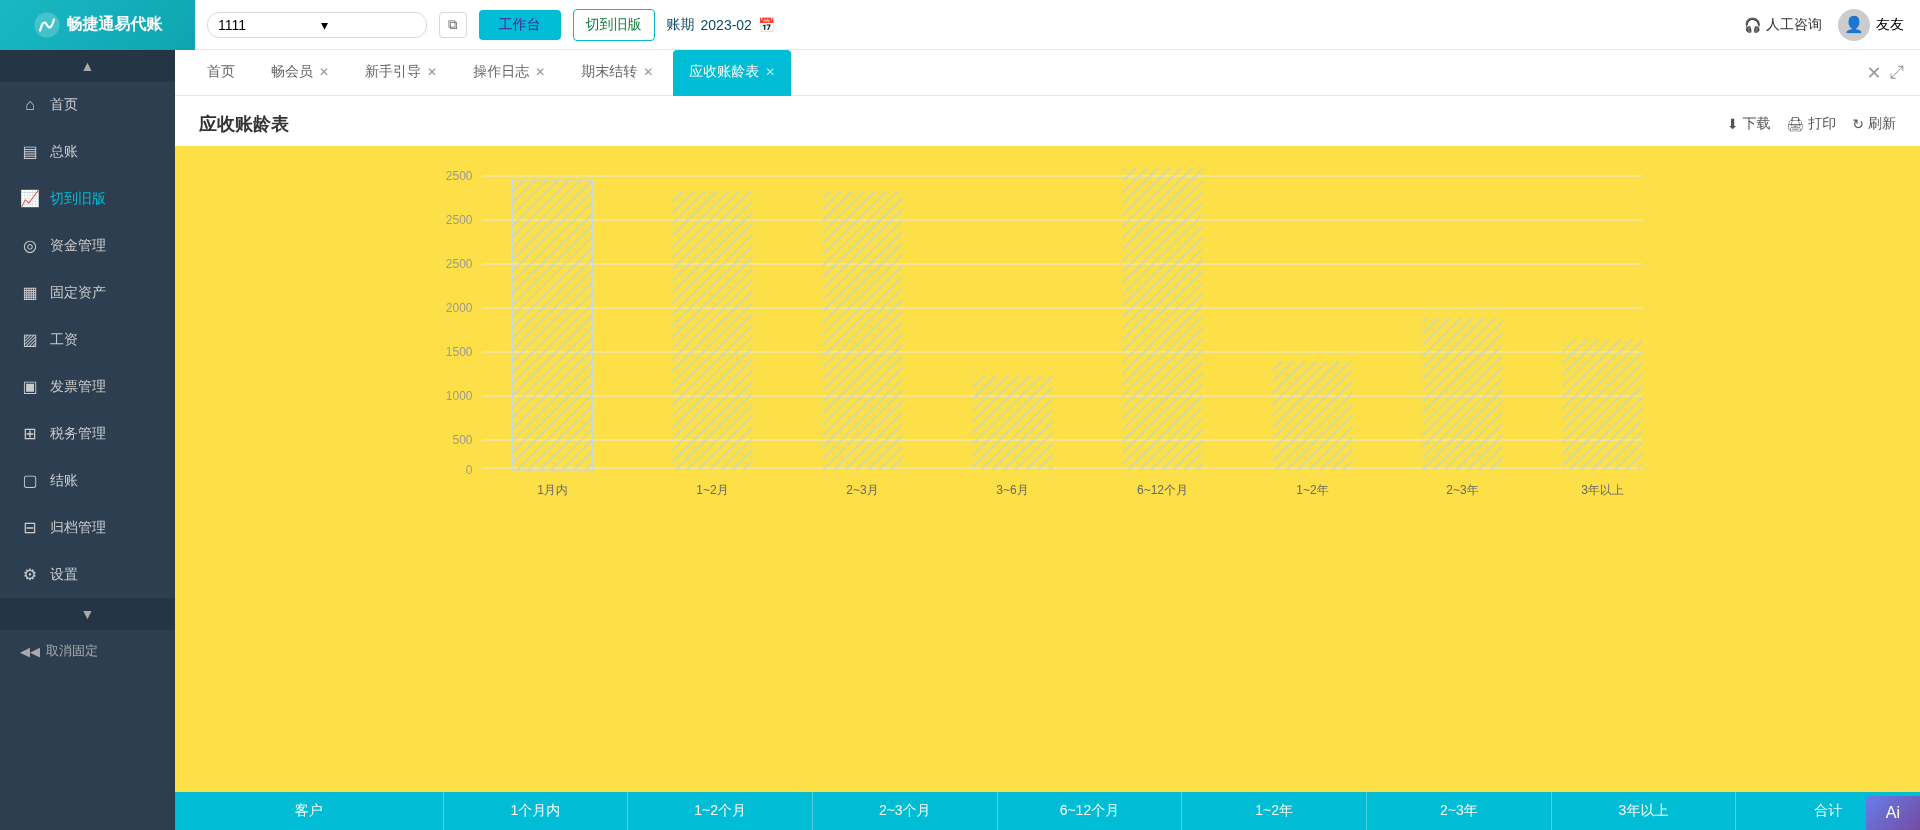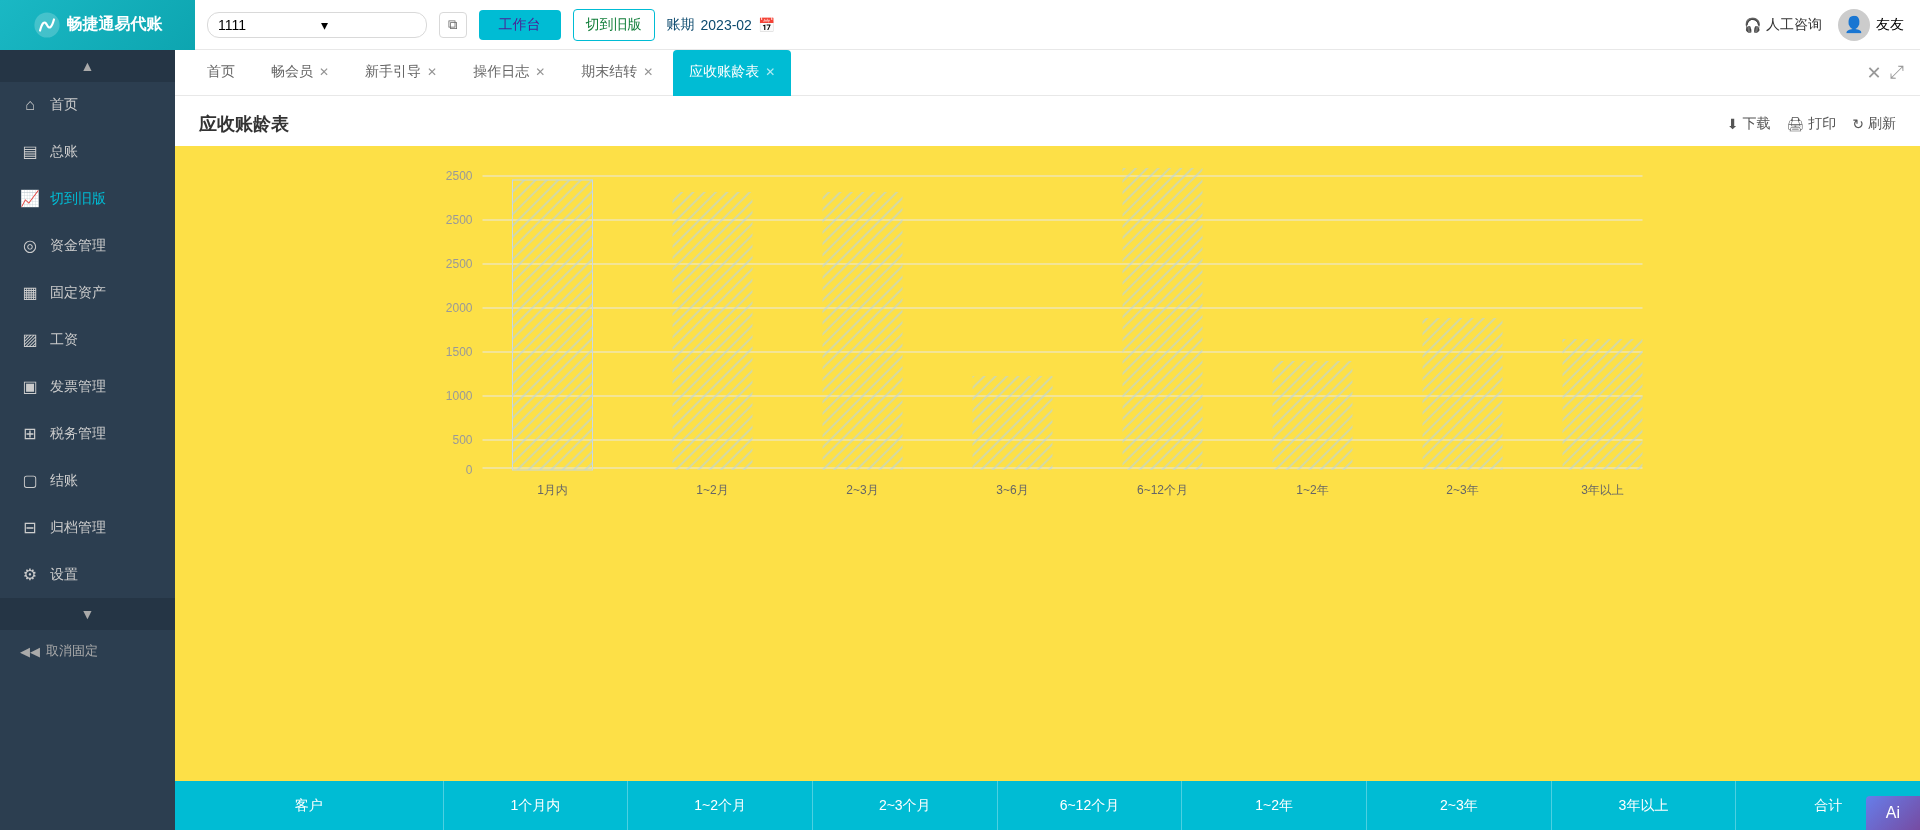--- a/index.html
+++ b/index.html
@@ -100,21 +100,21 @@
     }
 
     
     .chart-container {
       background: #fde047; flex: 1; overflow: hidden; position: relative;
       padding: 10px 7px 0;
     }
 
     
     .table-header {
-      background: #00bcd4; color: #fff; display: flex; height: 49px; flex-shrink: 0;
+      background: #00bcd4; color: #fff; display: flex; height: 38px; flex-shrink: 0;
     }
     .th-cell {
       flex: 1; display: flex; align-items: center; justify-content: center;
       font-size: 14px; border-right: 1px solid rgba(255,255,255,0.3);
       padding: 0 8px; text-align: center;
     }
     .th-cell:first-child { flex: 1.5; }
     .th-cell:last-child { border-right: none; }
 
     

